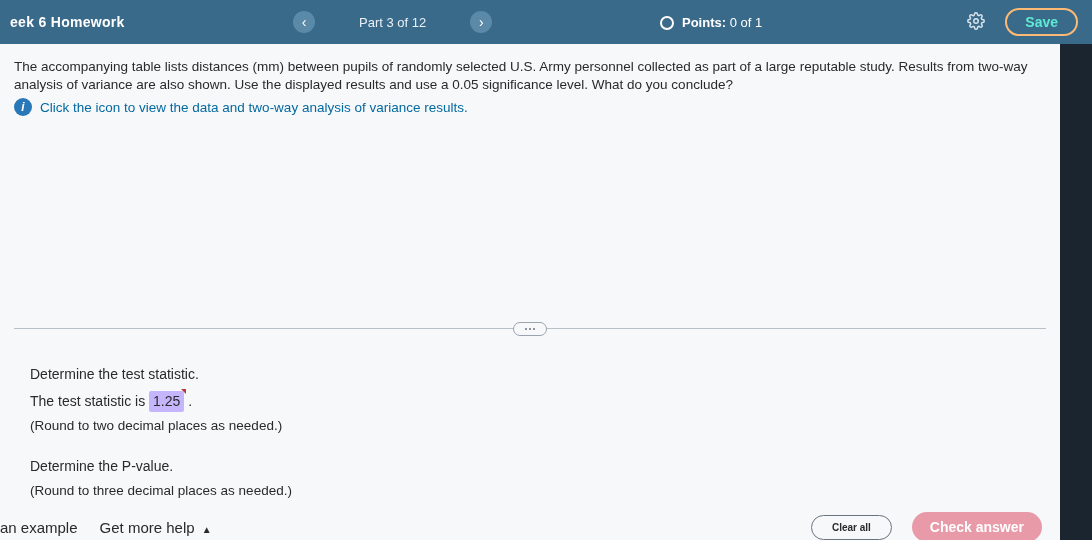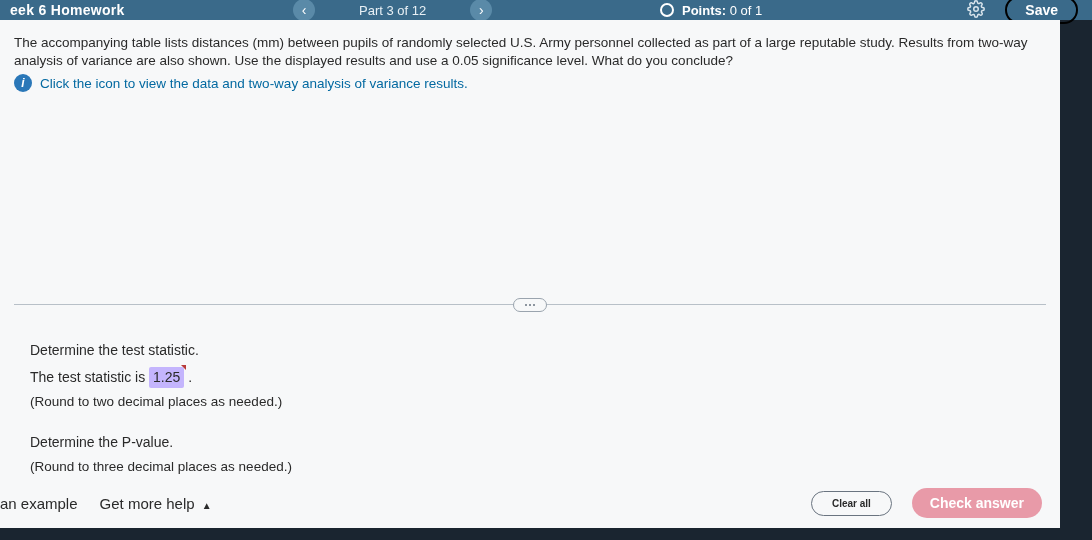--- a/index.html
+++ b/index.html
@@ -6,21 +6,21 @@
     body {
       font-family: Arial, Helvetica, sans-serif;
       background: #1a2530;
       width: 1092px;
       height: 540px;
       overflow: hidden;
       position: relative;
     }
     .top-bar {
       background: #3a6a8a;
-      height: 20px;
+      height: 44px;
       display: flex;
       align-items: center;
       color: #fff;
       font-size: 13px;
       padding: 0 10px;
       position: relative;
     }
     .hw-title {
       font-weight: bold;
       font-size: 14px;
@@ -44,40 +44,40 @@
       left: 285px;
       display: flex;
       align-items: center;
       gap: 6px;
     }
     .part-label { color: #e8f0f5; font-size: 13px; margin: 0 30px; }
     .points-group {
       position: absolute;
       left: 660px;
       display: flex;
-      align-items: flex-start;
+      align-items: flex-end;
       gap: 8px;
       font-size: 13px;
     }
     .points-circle {
       width: 14px; height: 14px; border: 2px solid #fff; border-radius: 50%;
     }
     .right-controls {
       position: absolute;
       right: 14px;
       display: flex;
       align-items: center;
       gap: 20px;
     }
     .gear-icon { color: #d8e4ec; cursor: pointer; }
     .save-btn {
-      border: 2px solid #000000;
+      border: 2px solid #fdba74;
       border-radius: 16px;
       padding: 4px 18px;
-      color: #ffffff;
+      color: #5eead4;
       font-weight: bold;
       font-size: 14px;
       cursor: pointer;
     }
     .content-area {
       background: #f7f8f9;
       width: 1060px;
       margin: 0 0 0 0;
       height: 508px;
       position: relative;

